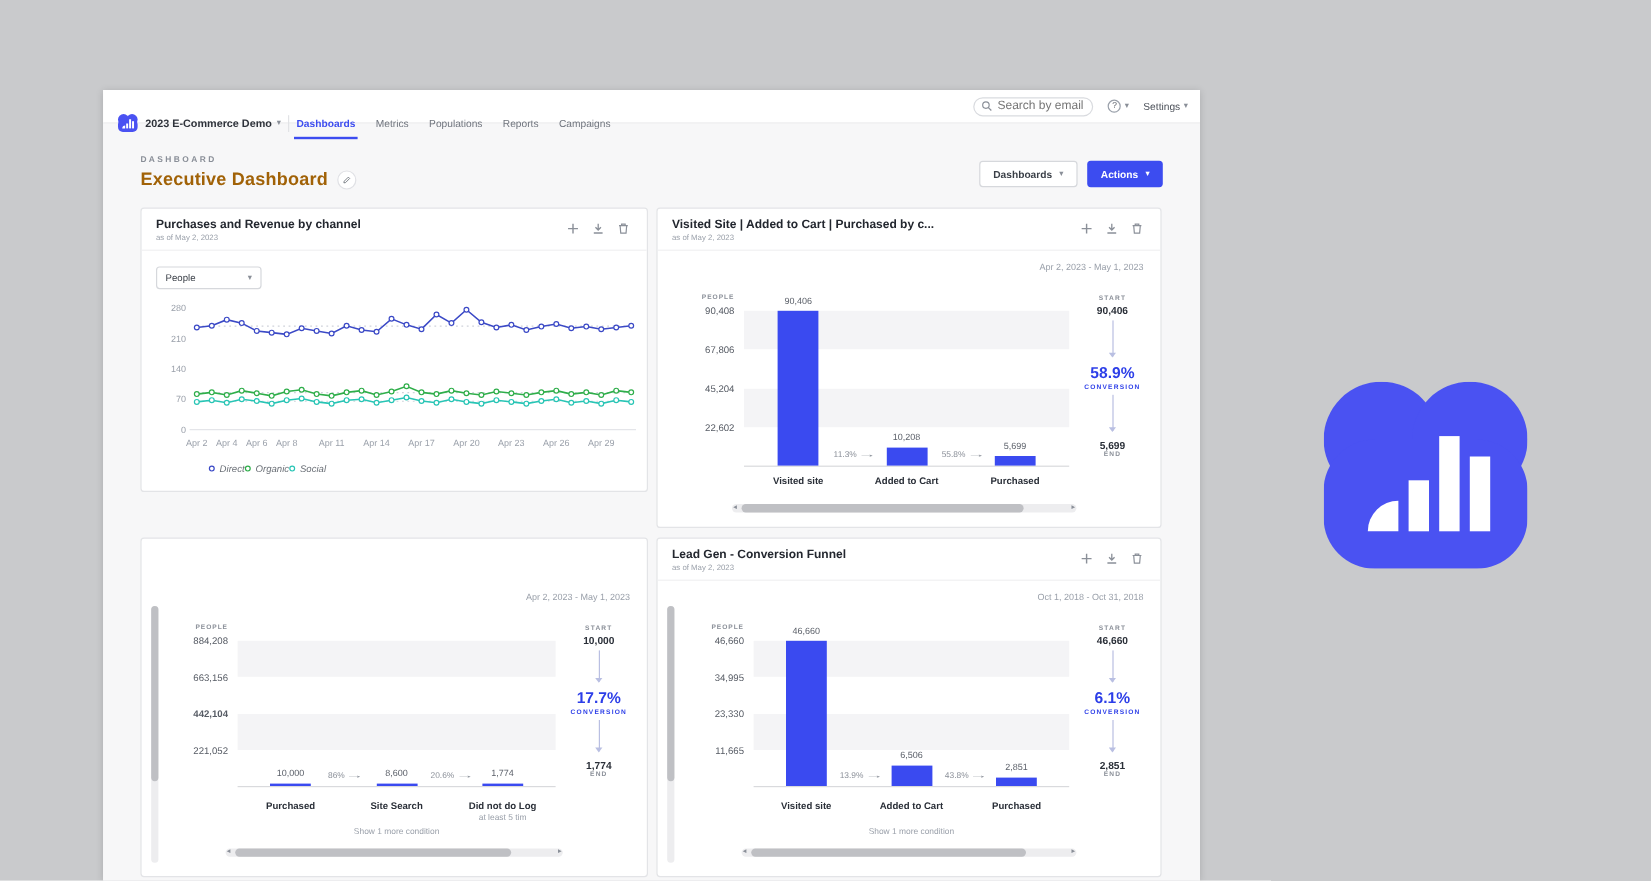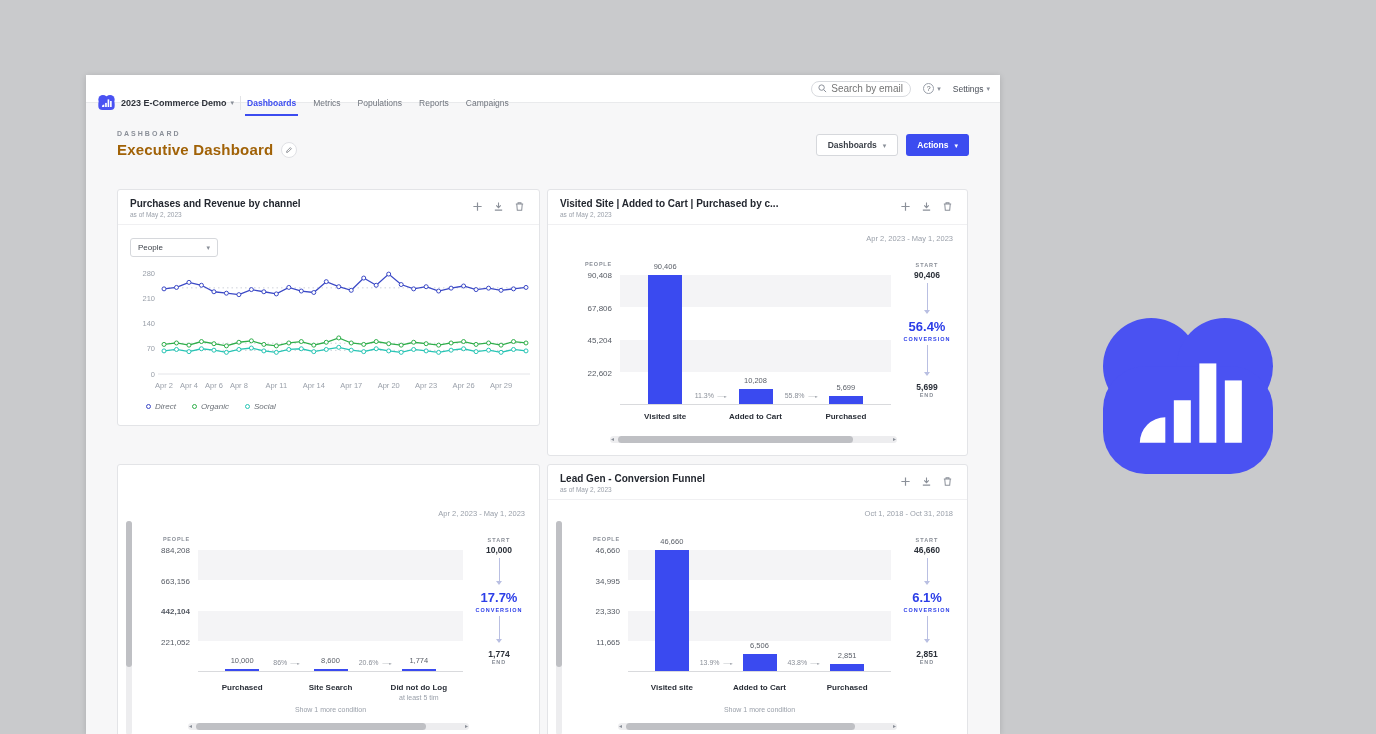--- a/index.html
+++ b/index.html
@@ -36,41 +36,41 @@
   .eyebrow { font-size:7px; letter-spacing:2px; color:#8a8f98; font-weight:bold; }
   .page-title-row { display:flex; align-items:center; gap:8px; margin-top:4px; }
   .page-title { font-size:15px; font-weight:bold; color:#a16207; letter-spacing:.2px; }
   .edit-btn { width:16px; height:16px; border-radius:50%; background:#fff; border:1px solid #e0e1e5; display:flex; align-items:center; justify-content:center; cursor:pointer; }
   .head-buttons { display:flex; gap:8px; margin-top:4px; }
   .btn { height:22px; border-radius:3px; font-size:8.5px; font-weight:bold; display:flex; align-items:center; gap:6px; padding:0 11px; cursor:pointer; border:none; font-family:inherit; }
   .btn-white { background:#fff; border:1px solid #d6d8dc; color:#3a3f47; }
   .btn-blue { background:#3c4cf0; color:#fff; }
 
   
-  .card { position:absolute; background:#fff; border:1px solid #e3e4e7; border-radius:3px; overflow:hidden;margin-top:16px; }
+  .card { position:absolute; background:#fff; border:1px solid #e3e4e7; border-radius:3px; overflow:hidden; }
   .card1 { left:31px; top:70px;  width:423px; height:237px; }
   .card2 { left:461px; top:70px;  width:421px; height:267px;
            --plot-top:85px; --plot-h:130px; --labels-y:222px; --scroll-y:246px; --col-l:12px; --plot-l:72px; }
   .card3 { left:31px; top:345px; width:423px; height:283px;
            --plot-top:85px; --plot-h:122px; --labels-y:218px; --foot-y:241px; --scroll-y:258px; --col-l:20px; --plot-l:80px; }
   .card4 { left:461px; top:345px; width:421px; height:283px;
            --plot-top:85px; --plot-h:122px; --labels-y:218px; --foot-y:241px; --scroll-y:258px; --col-l:20px; --plot-l:80px; }
   .card-head { display:flex; justify-content:space-between; align-items:flex-start; padding:8px 12px 6px; border-bottom:1px solid #f0f0f2; }
   .card-title { font-size:10px; font-weight:bold; color:#23272f; white-space:nowrap; }
   .card-sub { font-size:6.5px; color:#9aa0aa; margin-top:2px; }
   .card-icons { display:flex; gap:8px; margin-top:2px; }
   .icon-btn { width:13px; height:13px; background:none; border:none; padding:0; color:#8b9099; cursor:pointer; }
   .icon-btn svg { width:11px; height:11px; display:block; }
 
   
   .select { position:absolute; left:12px; top:48px; width:88px; height:19px; border:1px solid #d6d8dc; border-radius:3px;
             display:flex; align-items:center; justify-content:space-between; padding:0 7px; font-size:8px; color:#3a3f47; background:#fff; cursor:pointer; }
   #line-svg { position:absolute; left:10px; top:72px; width:407px; height:130px; }
   #line-svg .tick { font-size:7.5px; fill:#9aa0aa; font-family:"Liberation Sans","DejaVu Sans",sans-serif; }
-  .line-legend { position:absolute; left:28px; top:212px; display:flex; gap:16px; }
+  .line-legend { position:absolute; left:56px; top:212px; display:flex; }
   .lg-item { display:flex; align-items:center; gap:4px; font-size:8px; color:#6b7077; font-style:italic; cursor:pointer; }
   .lg-dot { width:5px; height:5px; border-radius:50%; border:1.5px solid; background:#fff; }
 
   
   .date-range { position:absolute; right:14px; top:44px; font-size:7.5px; color:#9aa0aa; }
   .f-ylabel { position:absolute; left:var(--col-l); width:52px; top:calc(var(--plot-top) - 14px); text-align:right;
               font-size:5.5px; letter-spacing:.8px; color:#8a8f98; font-weight:bold; }
   .f-yticks { position:absolute; left:var(--col-l); width:52px; top:var(--plot-top); height:var(--plot-h); }
   .f-ytick { position:absolute; right:0; transform:translateY(-50%); font-size:8px; color:#565b64; white-space:nowrap; }
   .f-plot { position:absolute; left:var(--plot-l); right:76px; top:var(--plot-top); height:var(--plot-h); border-bottom:1px solid #d9dadd; }
@@ -401,21 +401,21 @@
           </div>
         <div class="f-labels">
             <div class="f-lab" style="left: 16.6667%;">Visited site</div>
             <div class="f-lab" style="left: 50%;">Added to Cart</div>
             <div class="f-lab" style="left: 83.3333%;">Purchased</div>
           </div>
         <div class="f-summary">
             <div class="f-sm-cap">START</div>
             <div class="f-sm-val">90,406</div>
             <div class="f-varrow"></div>
-            <div class="f-sm-pct">56.4%</div>
+            <div class="f-sm-pct">58.9%</div>
             <div class="f-sm-cap blue">CONVERSION</div>
             <div class="f-varrow"></div>
             <div class="f-sm-val">5,699</div>
             <div class="f-sm-cap">END</div>
           </div>
         <div class="hscroll">
           <span class="sarr">◂</span>
           <div class="thumb"></div>
           <span class="sarr right">▸</span>
         </div>

